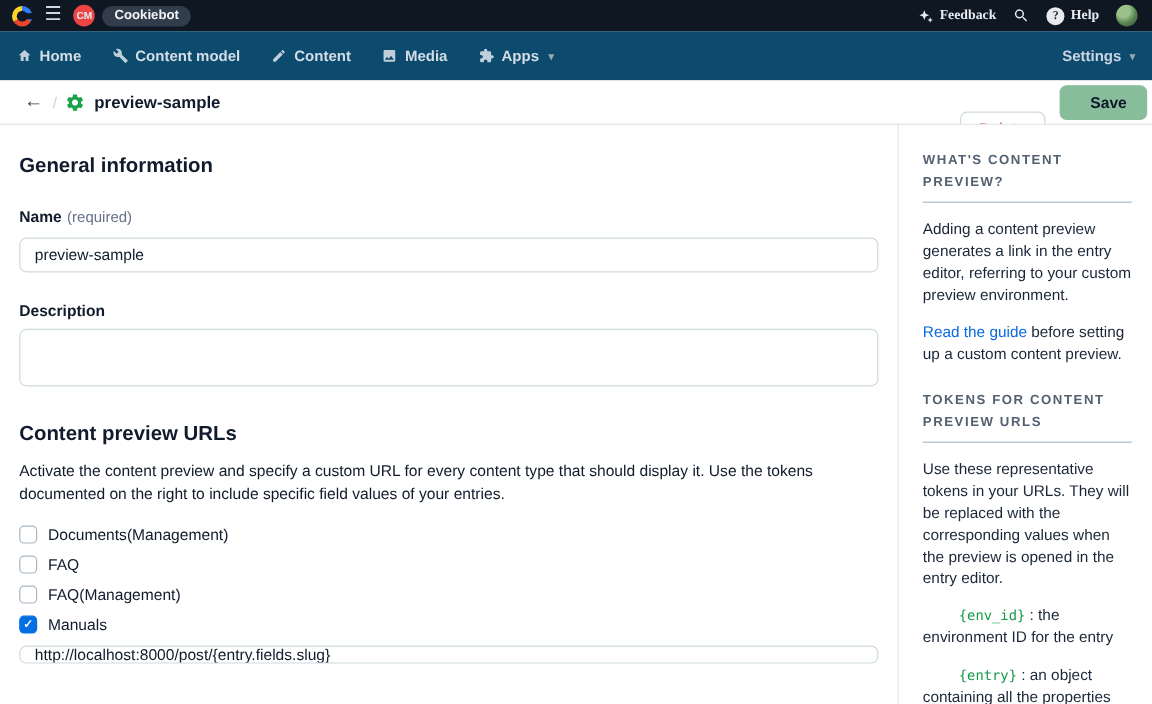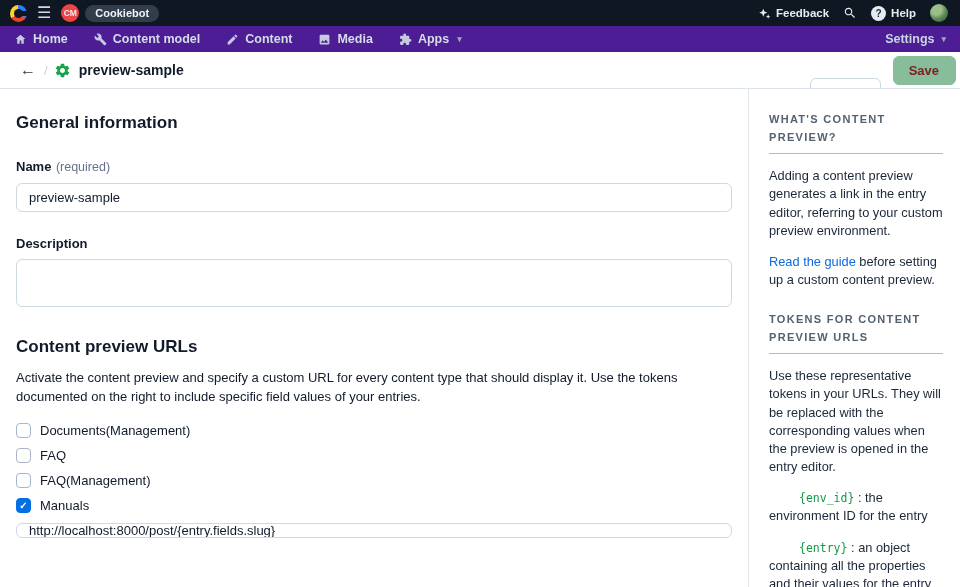--- a/index.html
+++ b/index.html
@@ -15,46 +15,46 @@
   .tb-right { margin-left:auto; gap:14px; }
   .logo-c { width:17px; height:17px; border-radius:50%; position:relative; flex:0 0 auto;
     background: conic-gradient(#2d7ff9 0 33%, #e8442e 33% 66%, #fcd32c 66% 100%); }
   .logo-c::before { content:""; position:absolute; inset:4px; background:#0f1722; border-radius:50%; }
   .logo-c::after { content:""; position:absolute; right:-1px; top:6px; width:6px; height:5px; background:#0f1722; }
   .hamburger { color:#cfd8e3; font-size:16px; line-height:1; cursor:pointer; }
   .space-badge { width:18px; height:18px; border-radius:50%; background:#ef4444; color:#e8edf3;
     font-size:8.5px; font-weight:700; display:flex; align-items:center; justify-content:center; }
   .space-pill { background:#323d4c; color:#f0f3f7; font-size:11px; font-weight:700;
     border-radius:9px; padding:3px 10px; line-height:1; margin-left:-4px; cursor:pointer; }
-  .tb-item { display:flex; align-items:center; gap:5px; color:#e7ecf2; font-size:11.5px; font-weight:700; cursor:pointer; }
+  .tb-item { display:flex; align-items:center; gap:5px; color:#e7ecf2; font-size:11.5px; font-weight:700; cursor:pointer;font-family:Liberation Serif, serif; }
   .tb-item svg { display:block; }
   .help-circle { width:15px; height:15px; border-radius:50%; background:#e7ebf0; color:#1b2536;
     font-size:10px; font-weight:700; display:flex; align-items:center; justify-content:center; }
   .avatar { width:18px; height:18px; border-radius:50%;
     background: radial-gradient(circle at 35% 30%, #9cc08a 0 30%, #5d8b55 55%, #2c4a33 100%); cursor:pointer; }
   
-  .topbar2 { height:26px; background:#4c1d95; display:flex; align-items:center; padding:0 14px; }
+  .topbar2 { height:41px; background:#0c4a6e; display:flex; align-items:center; padding:0 14px; }
   .nav-items { display:flex; align-items:center; gap:26px; }
   .nav-item { display:flex; align-items:center; gap:6px; color:#d4dde6; font-size:12.5px; font-weight:600; cursor:pointer; }
   .nav-item svg { display:block; opacity:.9; }
   .nav-caret { font-size:9px; color:#9aa7b5; margin-left:2px; }
   .nav-settings { margin-left:auto; display:flex; align-items:center; gap:5px; color:#cbd5e1; font-size:12.5px; font-weight:600; cursor:pointer; }
   
   .page-header { height:37px; background:#fff; border-bottom:1px solid #dde3ea;
     display:flex; align-items:center; padding:0 16px 0 14px; overflow:hidden; }
   .back-arrow { font-size:16px; color:#2c3a4c; cursor:pointer; padding:0 6px; }
   .crumb-slash { color:#c8d1db; font-size:13px; margin:0 6px 0 2px; }
   .gear-icon { color:#18a34a; margin-right:8px; display:flex; }
   .page-title { font-size:14px; font-weight:700; color:#111b2b; }
   .header-actions { margin-left:auto; display:flex; align-items:center; gap:12px; }
   .btn-delete { background:#fff; border:1px solid #cfd9e0; border-radius:6px; padding:6px 15px;
     font-family:inherit; font-size:13px; font-weight:700; color:#b91c1c; cursor:pointer;
     box-shadow:0 1px 1px rgba(20,30,40,.05);margin-top:44px; }
-  .btn-save { background:#87bd9a; border:1px solid #87bd9a; border-radius:6px; padding:6px 16px 6px 15px;
-    font-family:inherit; font-size:13px; font-weight:700; color:#7f1d1d; cursor:pointer; margin-right:-12px; }
+  .btn-save { background:#87bd9a; border:1px solid #87bd9a; border-radius:6px; padding:6px 16px 6px 25px;
+    font-family:inherit; font-size:13px; font-weight:700; color:#0f172a; cursor:pointer; margin-right:-12px; }
   
   .content { display:flex; height:512px; }
   .main { flex:1 1 auto; padding:24px 16px 0 16px; }
   .aside { flex:0 0 215px; border-left:1px solid #e1e6ec; padding:22px 20px 0 20px; }
   
   .section-heading { font-size:17px; font-weight:700; color:#111b2b; }
   .field-label { font-size:13px; font-weight:700; color:#111b2b; }
   .label-required { font-size:12.5px; font-weight:400; color:#67728a; }
   .text-input { width:716px; border:1px solid #cfd9e0; border-radius:6px; padding:6px 12px;
     font-family:inherit; font-size:13px; color:#111b2b; background:#fff; outline:none; display:block; }

